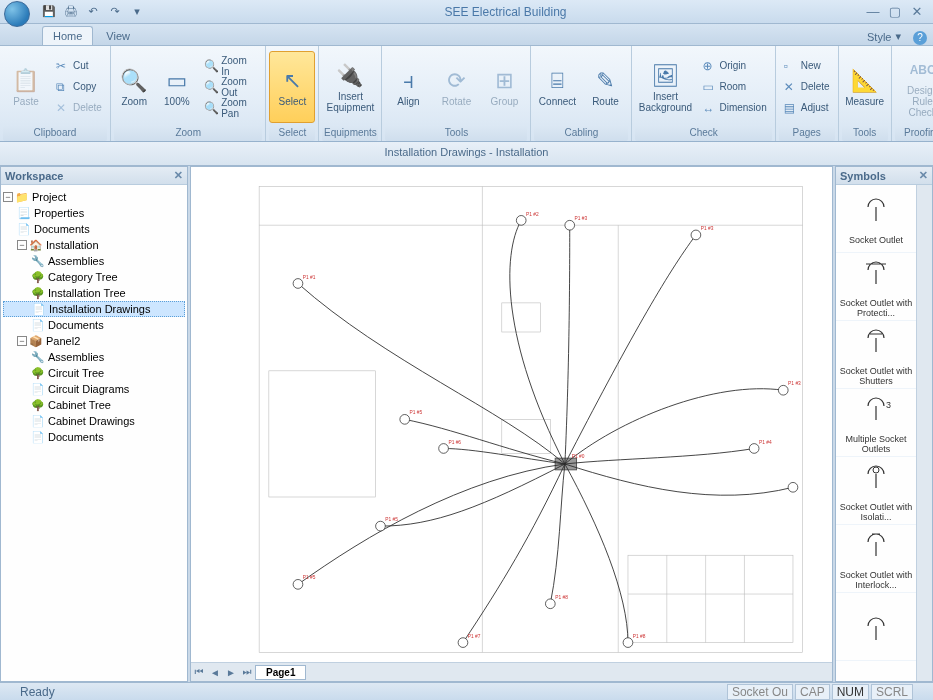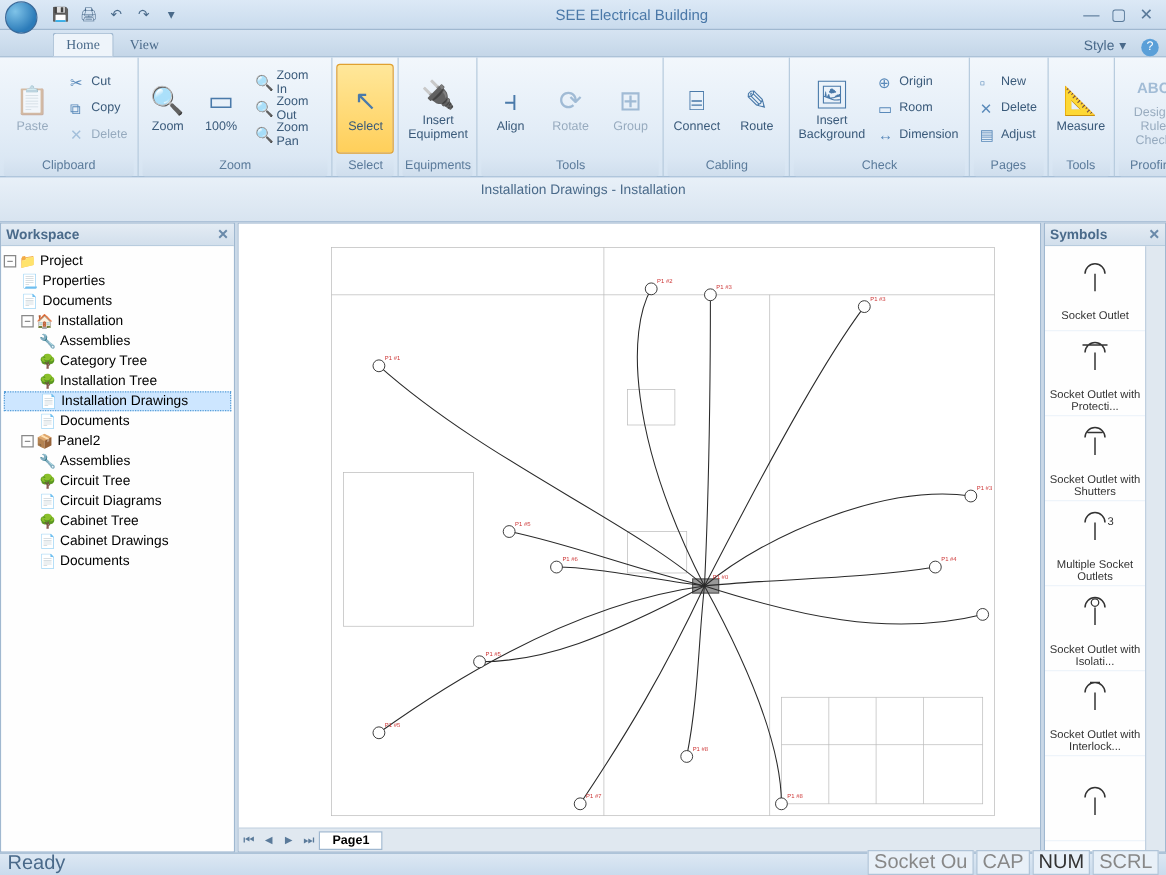--- a/index.html
+++ b/index.html
@@ -49,21 +49,20 @@
   border-bottom: 1px solid #a0b8d0;
 }
 .tab {
   padding: 3px 10px;
   color: #4a6a8a;
   cursor: pointer;
   border: 1px solid transparent;
   border-bottom: none;
   border-radius: 3px 3px 0 0;
   margin-right: 2px;
-  font-family: Liberation Serif, serif;
 }
 .tab.active {
   background: #eef4fa;
   border-color: #a0b8d0;
 }
 .style-drop { margin-left: auto; margin-right: 6px; color:#4a6a8a; display:flex; align-items:center; gap:4px; padding:2px 6px; }
 .help-icon { width:14px; height:14px; border-radius:50%; background:#5a9fd8; color:#fff; font-size:10px; text-align:center; line-height:14px; margin-right:6px; }
 
 .ribbon {
   height: 96px;
@@ -100,21 +99,21 @@
   display:flex; align-items:center; gap:3px;
   padding: 1px 4px; cursor:pointer; color:#3a5a7a;
   border:1px solid transparent; border-radius:2px; height:20px;
   font-size:10px;
 }
 .smallbtn .ico { width:14px; font-size:12px; color:#5a8aba; }
 .smallcol { display:flex; flex-direction:column; gap:1px; justify-content:center; }
 .disabled { opacity: 0.45; }
 
 .docbar {
-  height: 36px;
+  height: 24px;
   background: linear-gradient(#e8f0f8, #d8e4f0);
   text-align: center;
   line-height:20px;
   color:#4a6a8a;
   border-bottom:1px solid #a0b8d0;
 }
 
 .workarea {
   flex:1;
   display:flex;
@@ -154,25 +153,25 @@
 
 .symbols-panel { width: 98px; }
 .symgrid { flex:1; overflow:auto; background:#fefefe; }
 .sym { height:68px; display:flex; flex-direction:column; align-items:center; justify-content:center; border-bottom:1px solid #eef4fa; cursor:pointer; padding:2px; }
 .sym svg { width:40px; height:30px; }
 .sym .sl { font-size:9px; text-align:center; line-height:10px; color:#333; margin-top:12px; }
 
 .statusbar {
   height:18px;
   background: linear-gradient(#dde8f3, #c9dbed);
-  display:flex; align-items:flex-end;
-  padding: 0 6px;
+  display:flex; align-items:center;
+  padding: 0 20px;
   color:#4a6a8a;
   border-top:1px solid #a0b8d0;
-  font-size:16px;
+  font-size:12px;
 }
 .statusbar .right { margin-left:auto; display:flex; gap:2px; }
 .ind-box { border:1px solid #b0c4d8; background:#e8f0f8; padding:0 4px; color:#888; }
 .ind-box.on { color:#333; }
 
 .scrollbar-v { width:16px; background:#e0e8f0; border-left:1px solid #c0d0e0; }
 </style>
 </head>
 <body>
 

